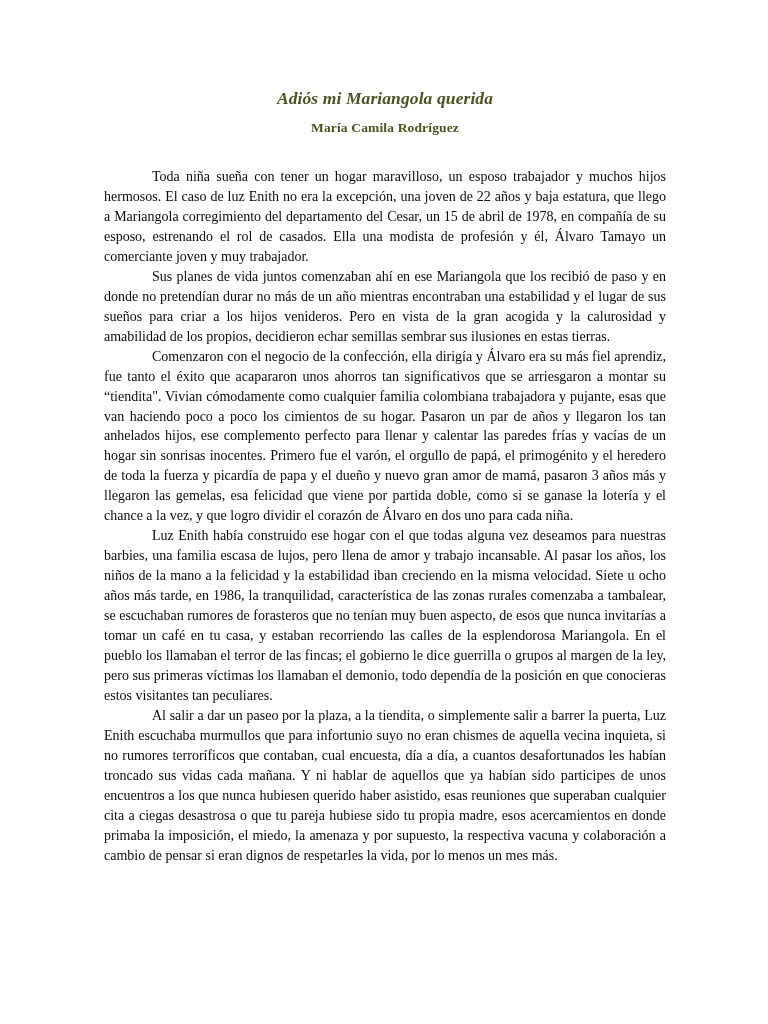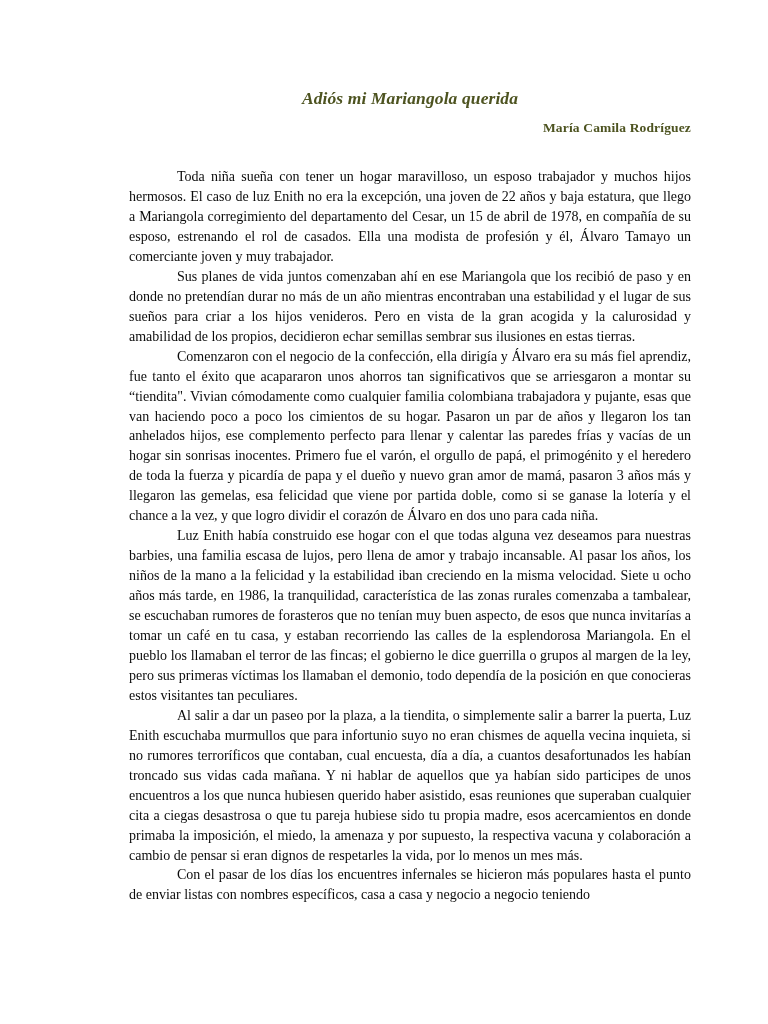--- a/index.html
+++ b/index.html
@@ -14,40 +14,39 @@
     height: 1024px;
     background: #ffffff;
     overflow: hidden;
     box-sizing: border-box;
   }
   .content {
     position: absolute;
     left: 104px;
     top: 88px;
     width: 562px;
-    margin-left: 25px;
   }
   .doc-title {
     font-family: "Liberation Serif", "DejaVu Serif", serif;
     font-size: 17.5px;
     font-weight: bold;
     font-style: italic;
     color: #4d5320;
     text-align: center;
     line-height: 1.25;
     margin: 0 0 2px 0;
     letter-spacing: 0.1px;
   }
   .doc-author {
     font-family: "Liberation Serif", "DejaVu Serif", serif;
     font-size: 13.5px;
     font-weight: bold;
     font-style: normal;
     color: #4d5320;
-    text-align: right;
+    text-align: center;
     line-height: 1.35;
     margin: 9px 0 0 0;
     letter-spacing: 0.15px;
   }
   .body-text {
     margin-top: 30px;
   }
   .body-text p {
     font-family: "Liberation Serif", "DejaVu Serif", serif;
     font-size: 14px;
@@ -70,17 +69,16 @@
     <h1 class="doc-title">Adiós mi Mariangola querida</h1>
 
     <div class="doc-author">María Camila Rodríguez</div>
 
     <div class="body-text">
       <p>Toda niña sueña con tener un hogar maravilloso, un esposo trabajador y muchos hijos hermosos. El caso de luz Enith no era la excepción, una joven de 22 años y baja estatura, que llego a Mariangola corregimiento del departamento del Cesar, un 15 de abril de 1978, en compañía de su esposo, estrenando el rol de casados. Ella una modista de profesión y él, Álvaro Tamayo un comerciante joven y muy trabajador.</p>
       <p>Sus planes de vida juntos comenzaban ahí en ese Mariangola que los recibió de paso y en donde no pretendían durar no más de un año mientras encontraban una estabilidad y el lugar de sus sueños para criar a los hijos venideros. Pero en vista de la gran acogida y la calurosidad y amabilidad de los propios, decidieron echar semillas sembrar sus ilusiones en estas tierras.</p>
       <p>Comenzaron con el negocio de la confección, ella dirigía y Álvaro era su más fiel aprendiz, fue tanto el éxito que acapararon unos ahorros tan significativos que se arriesgaron a montar su “tiendita". Vivian cómodamente como cualquier familia colombiana trabajadora y pujante, esas que van haciendo poco a poco los cimientos de su hogar. Pasaron un par de años y llegaron los tan anhelados hijos, ese complemento perfecto para llenar y calentar las paredes frías y vacías de un hogar sin sonrisas inocentes. Primero fue el varón, el orgullo de papá, el primogénito y el heredero de toda la fuerza y picardía de papa y el dueño y nuevo gran amor de mamá, pasaron 3 años más y llegaron las gemelas, esa felicidad que viene por partida doble, como si se ganase la lotería y el chance a la vez, y que logro dividir el corazón de Álvaro en dos uno para cada niña.</p>
       <p>Luz Enith había construido ese hogar con el que todas alguna vez deseamos para nuestras barbies, una familia escasa de lujos, pero llena de amor y trabajo incansable. Al pasar los años, los niños de la mano a la felicidad y la estabilidad iban creciendo en la misma velocidad. Siete u ocho años más tarde, en 1986, la tranquilidad, característica de las zonas rurales comenzaba a tambalear, se escuchaban rumores de forasteros que no tenían muy buen aspecto, de esos que nunca invitarías a tomar un café en tu casa, y estaban recorriendo las calles de la esplendorosa Mariangola. En el pueblo los llamaban el terror de las fincas; el gobierno le dice guerrilla o grupos al margen de la ley, pero sus primeras víctimas los llamaban el demonio, todo dependía de la posición en que conocieras estos visitantes tan peculiares.</p>
       <p>Al salir a dar un paseo por la plaza, a la tiendita, o simplemente salir a barrer la puerta, Luz Enith escuchaba murmullos que para infortunio suyo no eran chismes de aquella vecina inquieta, si no rumores terroríficos que contaban, cual encuesta, día a día, a cuantos desafortunados les habían troncado sus vidas cada mañana. Y ni hablar de aquellos que ya habían sido participes de unos encuentros a los que nunca hubiesen querido haber asistido, esas reuniones que superaban cualquier cita a ciegas desastrosa o que tu pareja hubiese sido tu propia madre, esos acercamientos en donde primaba la imposición, el miedo, la amenaza y por supuesto, la respectiva vacuna y colaboración a cambio de pensar si eran dignos de respetarles la vida, por lo menos un mes más.</p>
-      <p>Con el pasar de los días los encuentres infernales se hicieron más populares hasta el punto de enviar listas con nombres específicos, casa a casa y negocio a negocio teniendo</p>
     </div>
 
   </div>
 </div>
 
 </body></html>

